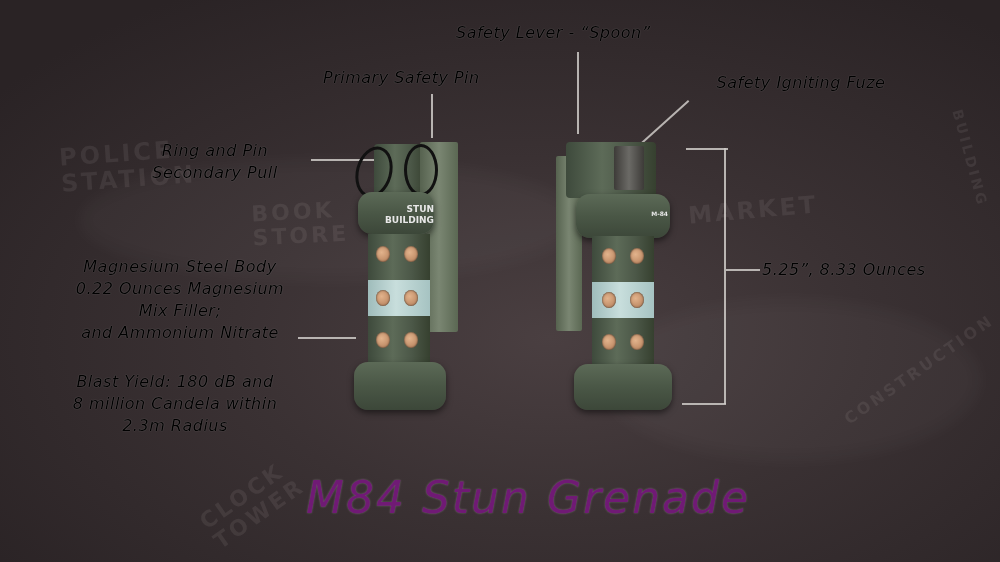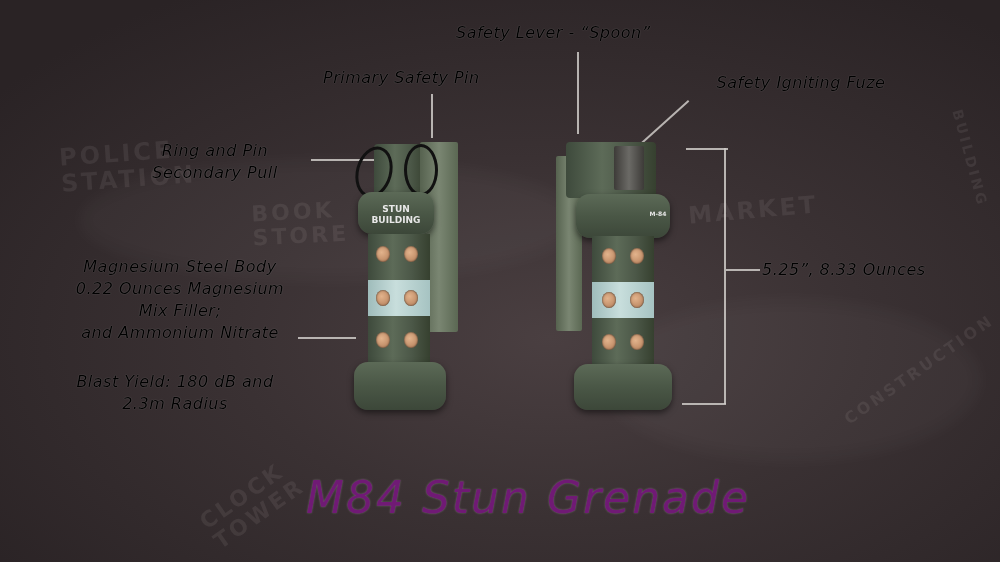--- a/index.html
+++ b/index.html
@@ -31,21 +31,21 @@
   
   .g { position:absolute; }
   .olive { background:linear-gradient(90deg,#3e4a3c 0%,#5d6b58 40%,#4c5848 70%,#36402f 100%); }
   .spoon { background:linear-gradient(90deg,#56624f 0%,#7a8672 50%,#5b6853 100%); border-radius:2px; }
   .band { background:linear-gradient(90deg,#9fbcbb 0%,#c8dedc 45%,#a6c3c2 100%); }
   .hole { position:absolute; width:14px; height:16px; border-radius:50%;
           background:radial-gradient(circle at 40% 40%,#e2b38c,#b07a55); box-shadow:inset 0 0 2px #2a241d; }
   .hex { border-radius:14px; background:linear-gradient(180deg,#5c6a57 0%,#4a5746 50%,#3c4739 100%); box-shadow:0 3px 6px rgba(0,0,0,0.5); }
   .ring { position:absolute; border:3px solid #111; border-radius:50%; }
   .fuze { background:linear-gradient(90deg,#3d3b38,#6b6a66 50%,#3d3b38); border-radius:2px; }
-  .label-text { position:absolute; color:#e8e8e8; font-family:"DejaVu Sans", sans-serif; font-size:9px; font-weight:bold; text-align:center; line-height:11px; }
+  .label-text { position:absolute; color:#e8e8e8; font-family:"DejaVu Sans", sans-serif; font-size:9px; font-weight:bold; text-align:right; line-height:11px; }
 </style>
 </head>
 <body>
 
 <div class="board">
   <div class="smudge" style="left:80px;top:160px;width:500px;height:120px;"></div>
   <div class="smudge" style="left:600px;top:300px;width:380px;height:160px;"></div>
 
   <div class="ghost" style="left:60px;top:140px;font-size:24px;transform:rotate(-4deg);line-height:26px;">
     <div>POLICE</div>
@@ -84,20 +84,21 @@
 <div class="chalk center" style="left:30px;top:256px;width:300px;">
   <div>Magnesium Steel Body</div>
   <div>0.22 Ounces Magnesium</div>
   <div>Mix Filler;</div>
   <div>and Ammonium Nitrate</div>
 </div>
 <div class="line" style="left:298px;top:337px;width:58px;height:2px;"></div>
 
 <div class="chalk center" style="left:30px;top:371px;width:290px;">
   <div>Blast Yield: 180 dB and</div>
+  <div>8 million Candela within</div>
   <div>2.3m Radius</div>
 </div>
 
 <div class="line" style="left:686px;top:148px;width:42px;height:2px;"></div>
 <div class="line" style="left:724px;top:148px;width:2px;height:256px;"></div>
 <div class="line" style="left:682px;top:403px;width:44px;height:2px;"></div>
 <div class="line" style="left:726px;top:269px;width:34px;height:2px;"></div>
 <div class="chalk" style="left:762px;top:259px;">5.25”, 8.33 Ounces</div>
 
 <div class="g" style="left:346px;top:136px;width:120px;height:280px;">

